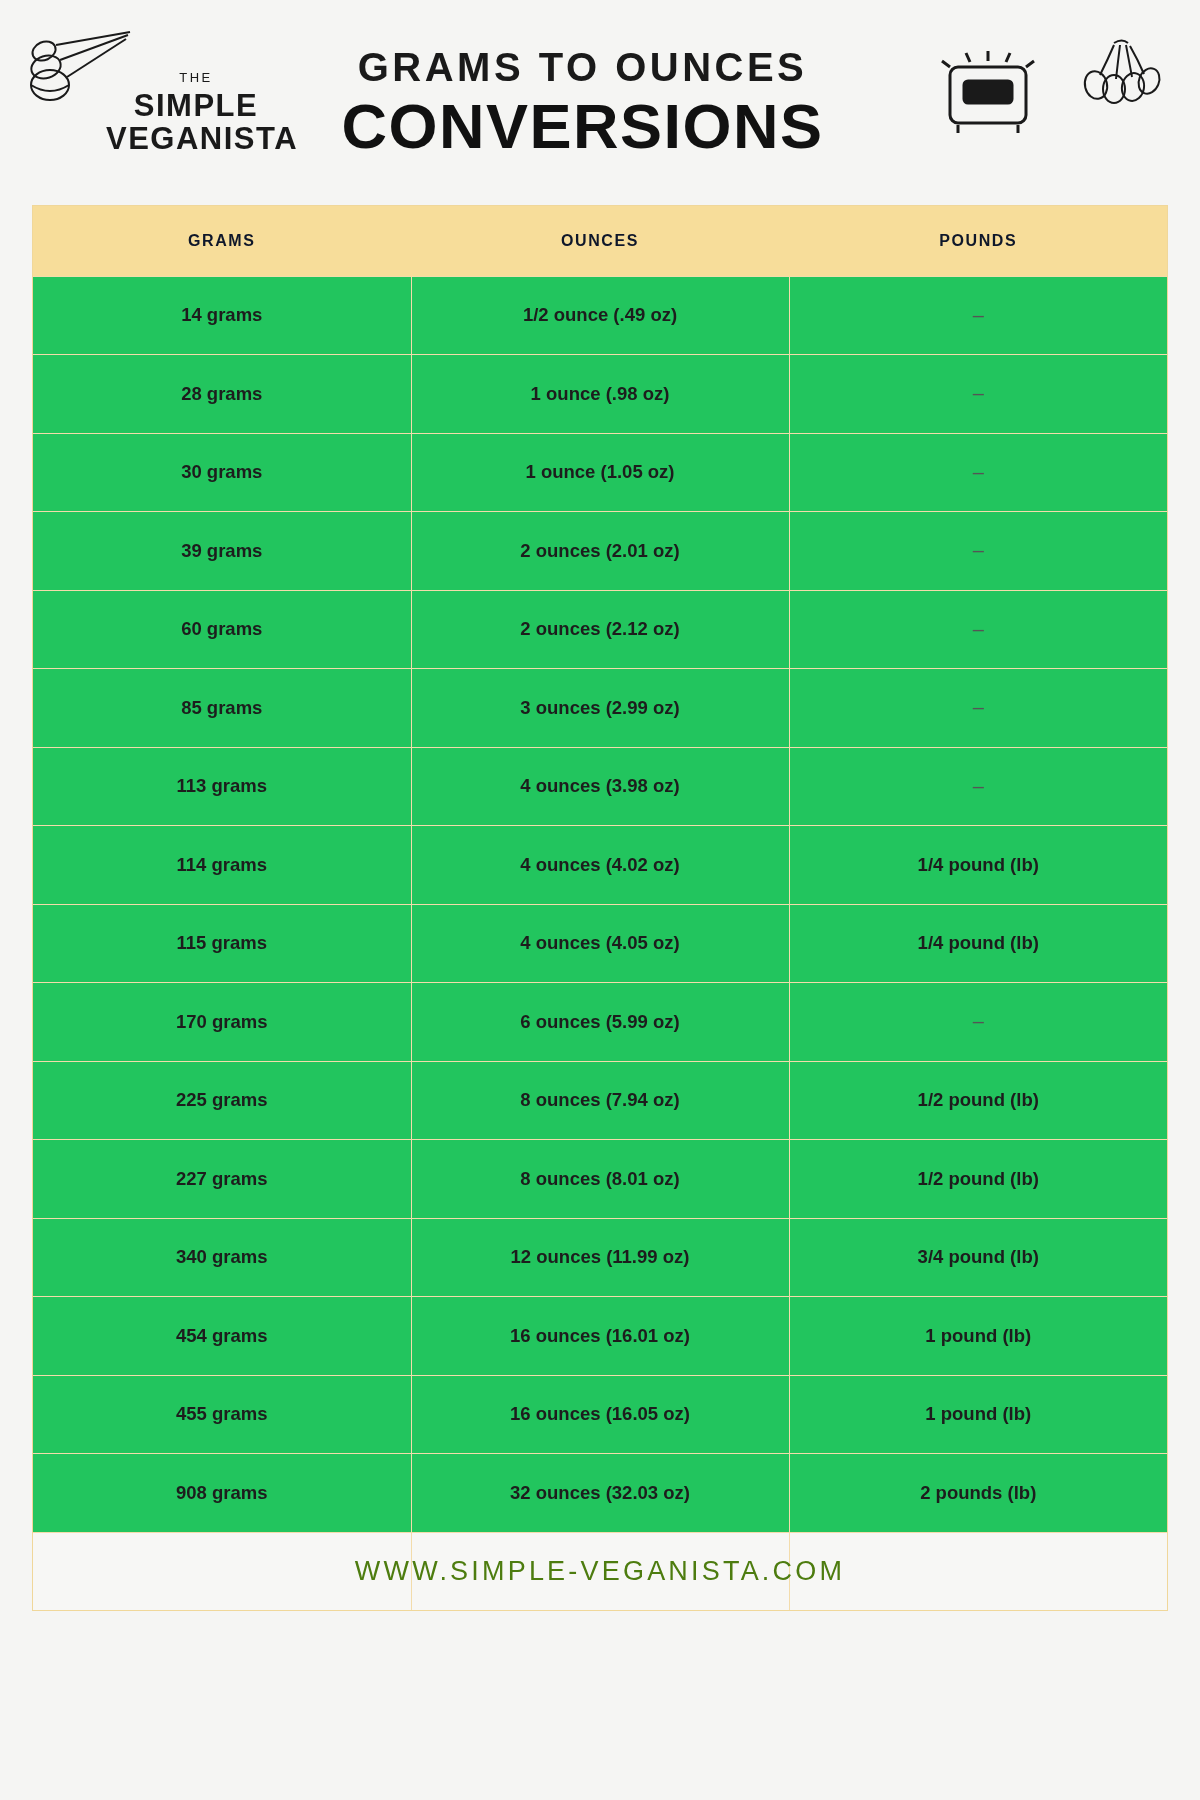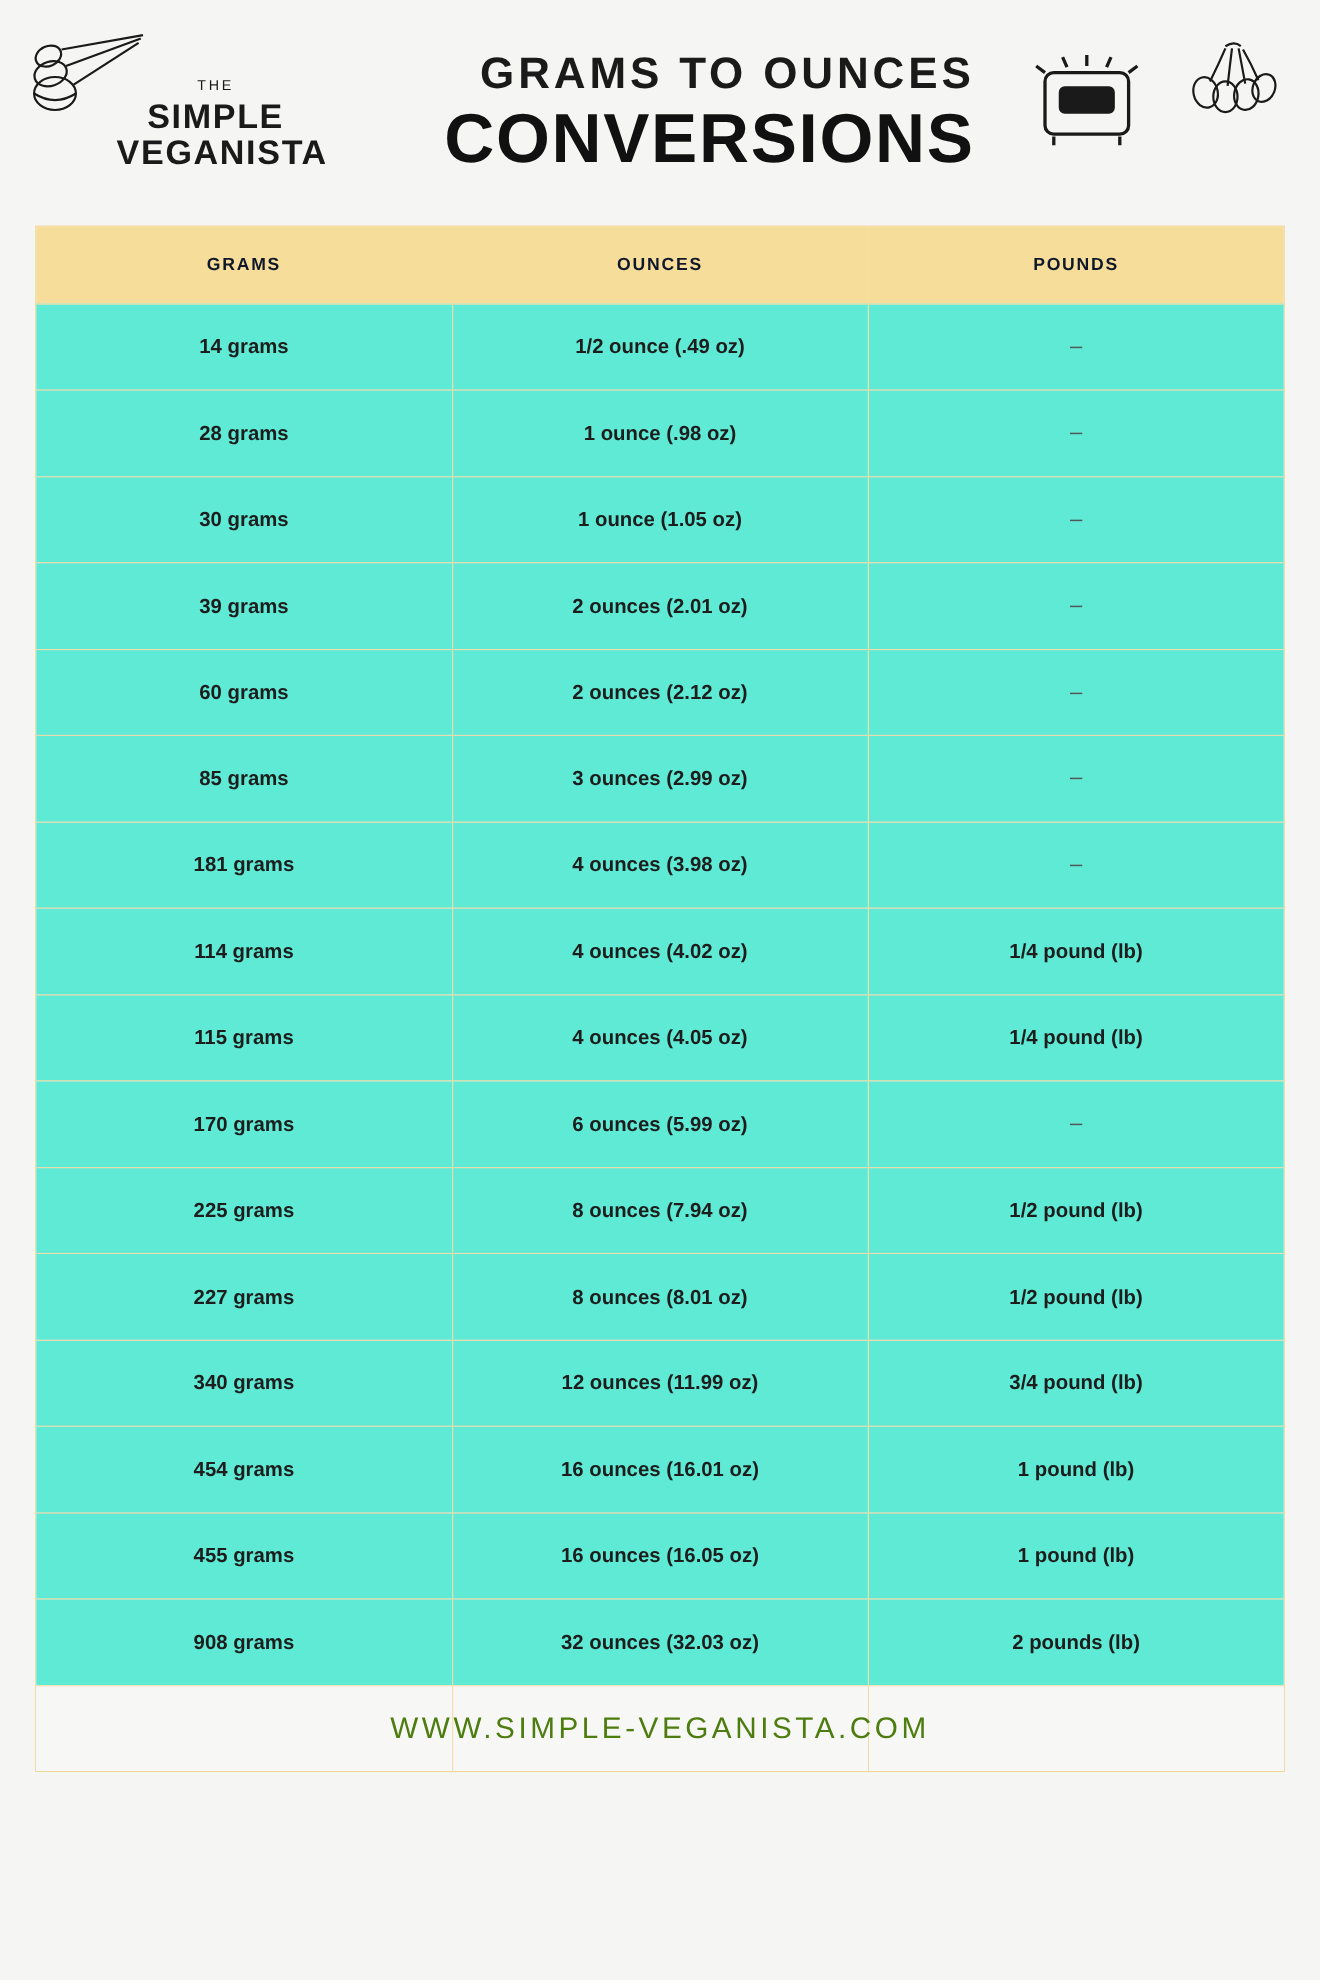--- a/index.html
+++ b/index.html
@@ -64,21 +64,21 @@
   .brand-veganista {
     font-size: 31px;
     font-weight: 700;
     letter-spacing: 1.5px;
     color: #1a1a1a;
     display: block;
     line-height: 1.08;
   }
   .titles {
     flex: 1 1 auto;
-    text-align: right;
+    text-align: center;
     padding-right: 30px;
   }
   .title-top {
     font-size: 40px;
     font-weight: 700;
     letter-spacing: 3.5px;
     color: #1a1a1a;
     line-height: 1.1;
   }
   .title-main {
@@ -122,21 +122,21 @@
   }
   thead th:last-child { border-right: none; }
   tbody td {
     height: 78.5px;
     text-align: center;
     font-size: 18.5px;
     font-weight: 700;
     color: #1d1d1d;
     border-top: 1px solid #f3dcab;
     border-right: 1px solid #f3dcab;
-    background: #5eead4;
+    background: #22c55e;
   }
   tbody td:last-child { border-right: none; }
   tbody tr td.dash {
     color: #555;
     font-weight: 400;
     font-size: 20px;
   }
   col.c1 { width: 28%; }
   col.c2 { width: 28%; }
   col.c3 { width: 28%; }
@@ -264,21 +264,21 @@
           <td>60 grams</td>
           <td>2 ounces (2.12 oz)</td>
           <td class="dash">–</td>
         </tr>
         <tr>
           <td>85 grams</td>
           <td>3 ounces (2.99 oz)</td>
           <td class="dash">–</td>
         </tr>
         <tr>
-          <td>181 grams</td>
+          <td>113 grams</td>
           <td>4 ounces (3.98 oz)</td>
           <td class="dash">–</td>
         </tr>
         <tr>
           <td>114 grams</td>
           <td>4 ounces (4.02 oz)</td>
           <td>1/4 pound (lb)</td>
         </tr>
         <tr>
           <td>115 grams</td>

